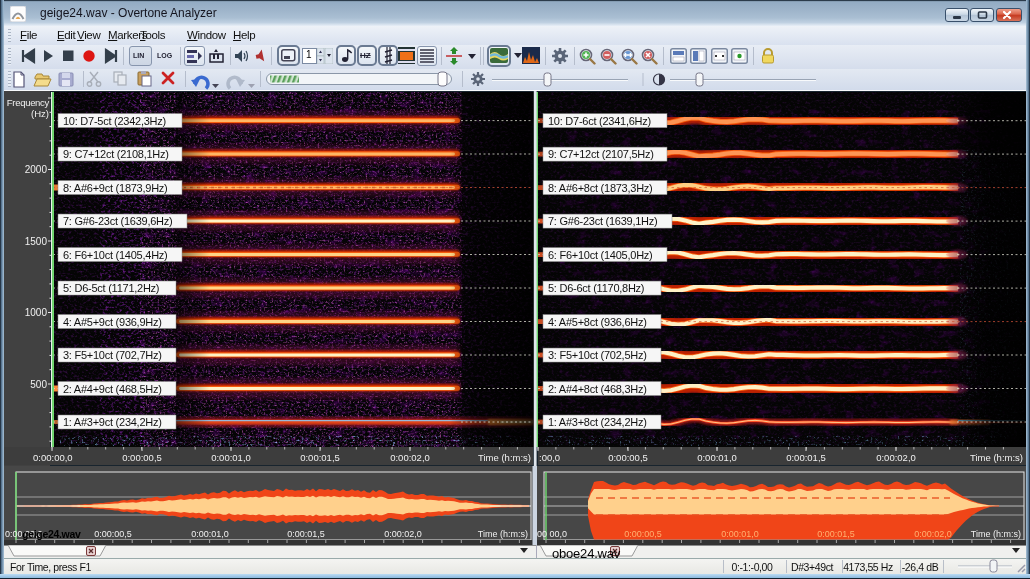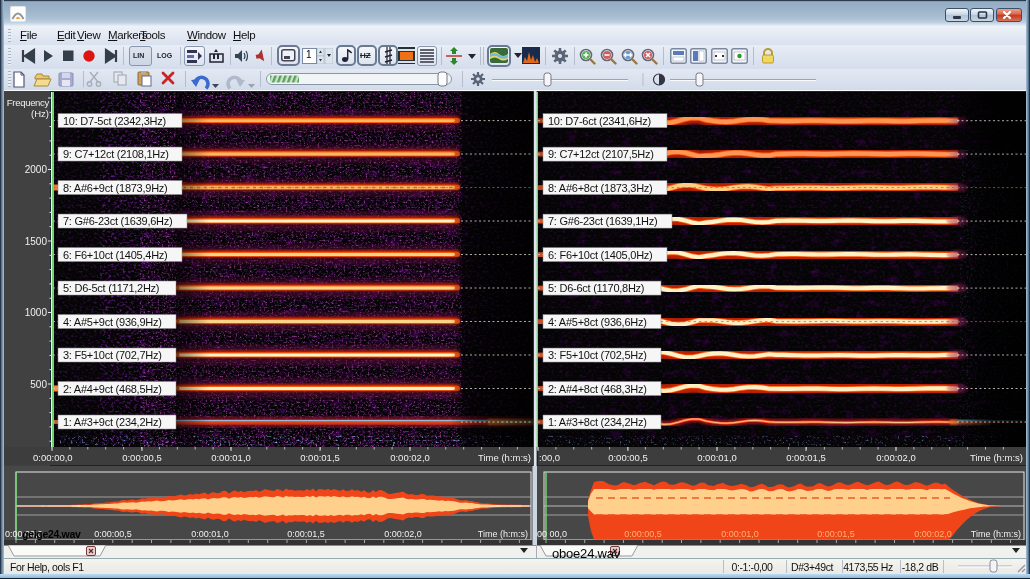--- a/index.html
+++ b/index.html
@@ -30,20 +30,21 @@
 #rborder{left:1026px;background:linear-gradient(90deg,#a9c4da,#5c7a96 60%,#0e1824);}
 </style>
 </head><body>
 <div id="win">
 <div id="titlebar" class="abs"></div>
 <svg class="abs" style="left:10px;top:6px" width="16" height="16">
 <rect x="0" y="0" width="16" height="16" rx="2" fill="#fdfdfd" stroke="#c8ccd4" stroke-width="1"></rect>
 <path d="M2.5 13 Q8 2 13.5 13" fill="none" stroke="#90959c" stroke-width="2"></path>
 <path d="M5.5 13 Q8 8.5 10.5 13 Z" fill="#e8a850"></path>
 </svg>
+<div id="titletext" class="abs">geige24.wav - Overtone Analyzer</div>
 <div id="btnmin" class="abs winbtn" style="left:945px;width:24px"></div>
 <div id="btnmax" class="abs winbtn" style="left:970px;width:24px"></div>
 <div id="btnclose" class="abs winbtn" style="left:996px;width:26px"></div>
 <svg class="abs" style="left:945px;top:8px" width="77" height="14">
       <rect x="8" y="8" width="8" height="3" fill="#2a3646" rx="1"></rect>
       <rect x="33.5" y="4" width="8" height="6" fill="none" stroke="#2a3646" stroke-width="1.6" rx="1"></rect>
       <path d="M59 4 L65 10 M65 4 L59 10" stroke="#fff" stroke-width="2.2" stroke-linecap="round"></path>
     </svg>
 <div id="menubar" class="abs"></div>
 <div class="abs grip" style="left:8px;top:29px;height:13px"></div>
@@ -604,25 +605,25 @@
 <path d="M1012 548 l8 0 -4 5 Z" fill="#222"></path>
 <rect x="86.5" y="546.5" width="9" height="9" rx="1.5" fill="#e8d0d0" stroke="#7a3a3a"></rect>
 <path d="M89 549 l4 4 m0 -4 l-4 4" stroke="#5a2a2a" stroke-width="1.2"></path>
 <rect x="610.5" y="546.5" width="9" height="9" rx="1.5" fill="#e8d0d0" stroke="#7a3a3a"></rect>
 <path d="M613 549 l4 4 m0 -4 l-4 4" stroke="#5a2a2a" stroke-width="1.2"></path>
 <rect x="536" y="545" width="1" height="13" fill="#aab"></rect>
 </svg>
 <div class="abs" style="left:22px;top:528px;font-size:10.5px;font-weight:bold;color:#000;letter-spacing:-0.3px">geige24.wav</div>
 <div class="abs" style="left:552px;top:545.5px;font-size:13px;color:#000;letter-spacing:-0.2px">oboe24.wav</div>
 <div id="statusbar" class="abs"></div>
-<div class="stxt abs" style="left:10px">For Help, ools F1</div>
+<div class="stxt abs" style="left:10px">For Time, press F1</div>
 <div class="stxt abs" style="left:752px;transform:translateX(-50%)">0:-1:-0,00</div>
 <div class="stxt abs" style="left:812px;transform:translateX(-50%)">D#3+49ct</div>
 <div class="stxt abs" style="left:868px;transform:translateX(-50%)">4173,55 Hz</div>
-<div class="stxt abs" style="left:920px;transform:translateX(-50%)">-18,2 dB</div>
+<div class="stxt abs" style="left:920px;transform:translateX(-50%)">-26,4 dB</div>
 <div class="abs" style="left:723px;top:560px;width:1px;height:13px;background:#b8bec8"></div>
 <div class="abs" style="left:786px;top:560px;width:1px;height:13px;background:#b8bec8"></div>
 <div class="abs" style="left:842px;top:560px;width:1px;height:13px;background:#b8bec8"></div>
 <div class="abs" style="left:900px;top:560px;width:1px;height:13px;background:#b8bec8"></div>
 <div class="abs" style="left:943px;top:560px;width:1px;height:13px;background:#b8bec8"></div>
 <svg class="abs" style="left:950px;top:558px" width="76" height="16">
 <path d="M8 8 H62" stroke="#a8b0bc" stroke-width="1.2"></path>
 <path d="M8 9 H62" stroke="#fff" stroke-width="1"></path>
 <rect x="40" y="2" width="7" height="12" rx="2.5" fill="#f2f4f6" stroke="#889" stroke-width="1"></rect>
 <g stroke="#99a" stroke-width="1.5">

